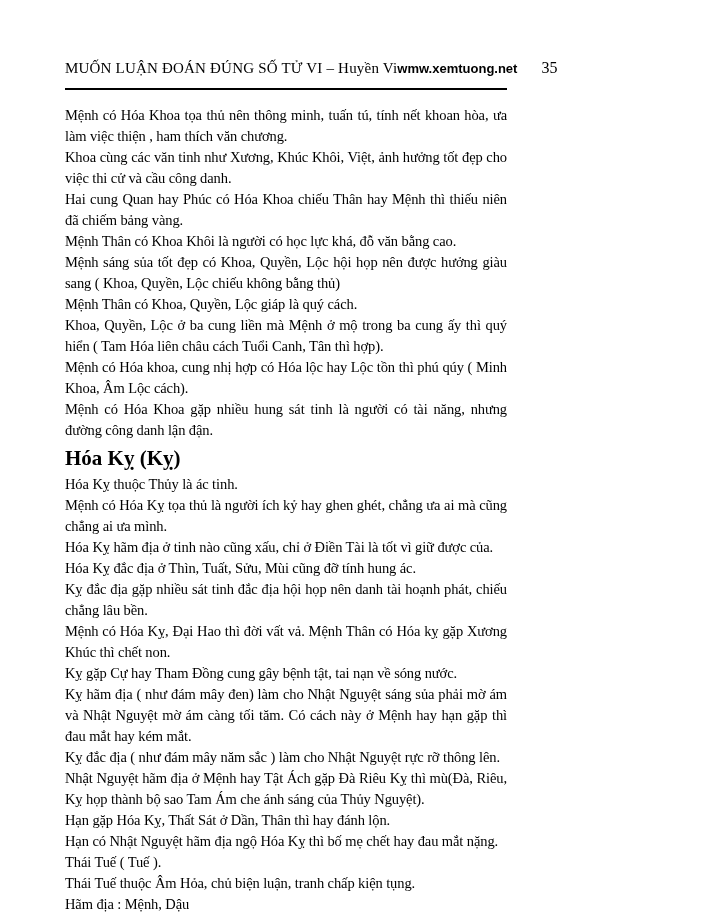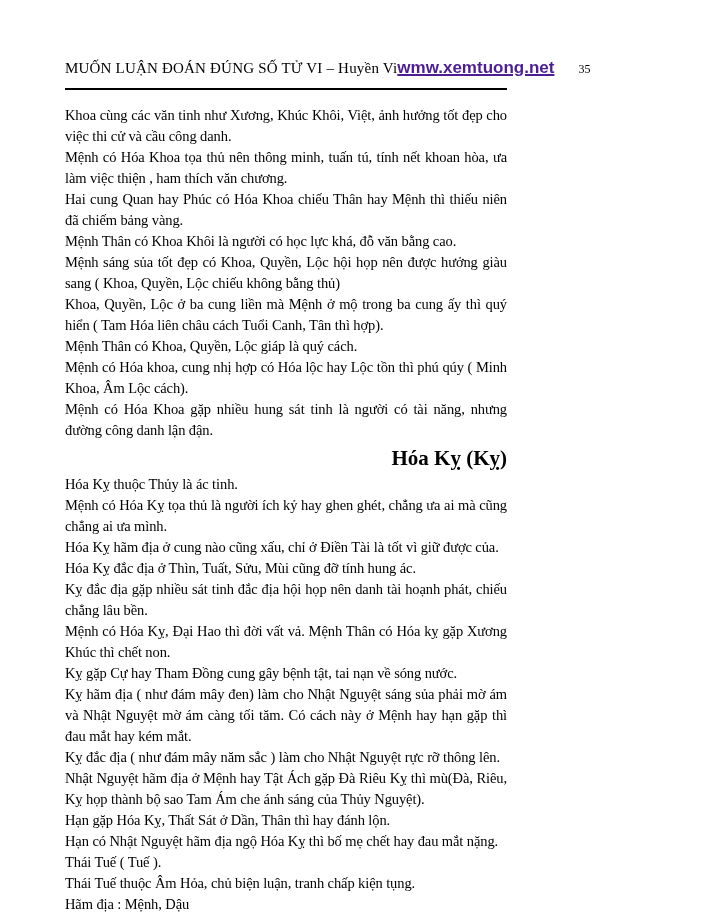--- a/index.html
+++ b/index.html
@@ -35,29 +35,28 @@
     white-space: nowrap;
   }
   .header-right {
     display: flex;
     align-items: baseline;
     gap: 24px;
   }
   .site-link {
     font-family: "Liberation Sans", sans-serif;
     font-weight: bold;
-    font-size: 17px;
+    font-size: 13px;
     line-height: 20px;
-    color: #4c1d95;
-    text-decoration: underline;
+    color: #000000;
     text-decoration-thickness: 2px;
     cursor: pointer;
   }
   .page-number {
-    font-size: 12px;
+    font-size: 16px;
     line-height: 20px;
   }
   .rule {
     border-top: 2px solid #000000;
     height: 0;
   }
   .content {
     margin-top: 15px;
     font-size: 14.5px;
     line-height: 21px;
@@ -68,50 +67,50 @@
     margin: 0;
     padding: 0;
   }
   .section-heading {
     font-family: "Liberation Serif", serif;
     font-weight: bold;
     font-size: 21px;
     line-height: 30px;
     margin: 2px 0 1px 0;
     padding: 0;
-    text-align: right;
+    text-align: left;
     letter-spacing: 0;
   }
 </style>
 </head>
 <body>
 
 <div class="page">
   <div class="header">
     <span class="header-title">MUỐN LUẬN ĐOÁN ĐÚNG SỐ TỬ VI – Huyền Vi</span>
     <span class="header-right">
       <a class="site-link">wmw.xemtuong.net</a>
       <span class="page-number">35</span>
     </span>
   </div>
   <div class="rule"></div>
   <div class="content" id="content">
+      <p class="para">Mệnh có Hóa Khoa tọa thủ nên thông minh, tuấn tú, tính nết khoan hòa, ưa làm việc thiện , ham thích văn chương.</p>
       <p class="para">Khoa cùng các văn tinh như Xương, Khúc Khôi, Việt, ảnh hưởng tốt đẹp cho việc thi cử và cầu công danh.</p>
-      <p class="para">Mệnh có Hóa Khoa tọa thủ nên thông minh, tuấn tú, tính nết khoan hòa, ưa làm việc thiện , ham thích văn chương.</p>
       <p class="para">Hai cung Quan hay Phúc có Hóa Khoa chiếu Thân hay Mệnh thì thiếu niên đã chiếm bảng vàng.</p>
       <p class="para">Mệnh Thân có Khoa Khôi là người có học lực khá, đỗ văn bằng cao.</p>
       <p class="para">Mệnh sáng sủa tốt đẹp có Khoa, Quyền, Lộc hội họp nên được hưởng giàu sang ( Khoa, Quyền, Lộc chiếu không bằng thủ)</p>
+      <p class="para">Mệnh Thân có Khoa, Quyền, Lộc giáp là quý cách.</p>
       <p class="para">Khoa, Quyền, Lộc ở ba cung liền mà Mệnh ở mộ trong ba cung ấy thì quý hiển ( Tam Hóa liên châu cách Tuổi Canh, Tân thì hợp).</p>
-      <p class="para">Mệnh Thân có Khoa, Quyền, Lộc giáp là quý cách.</p>
       <p class="para">Mệnh có Hóa  khoa, cung nhị hợp có Hóa lộc hay Lộc tồn thì phú qúy ( Minh Khoa, Âm Lộc cách).</p>
       <p class="para">Mệnh có Hóa Khoa gặp nhiều hung sát tinh là người có tài năng, nhưng đường công danh lận đận.</p>
       <h2 class="section-heading">Hóa Kỵ (Kỵ)</h2>
       <p class="para">Hóa Kỵ thuộc Thủy là ác tinh.</p>
       <p class="para">Mệnh có Hóa Kỵ tọa thủ là người ích kỷ hay ghen ghét, chẳng ưa ai mà cũng chẳng ai ưa mình.</p>
-      <p class="para">Hóa Kỵ hãm địa ở cung nào  cũng xấu, chỉ ở Điền Tài là tốt vì giữ được của.</p>
+      <p class="para">Hóa Kỵ hãm địa ở tinh nào  cũng xấu, chỉ ở Điền Tài là tốt vì giữ được của.</p>
       <p class="para">Hóa Kỵ đắc địa ở Thìn, Tuất, Sửu, Mùi cũng đỡ tính hung ác.</p>
       <p class="para">Kỵ đắc địa gặp nhiều sát tinh  đắc địa hội họp nên danh tài hoạnh phát, chiếu chẳng lâu bền.</p>
       <p class="para">Mệnh có Hóa Kỵ, Đại Hao thì đời vất vả. Mệnh Thân có Hóa kỵ gặp Xương Khúc thì chết non.</p>
       <p class="para">Kỵ gặp Cự hay Tham Đồng cung gây bệnh tật, tai nạn về sóng nước.</p>
       <p class="para">Kỵ hãm địa ( như đám mây đen) làm cho Nhật Nguyệt sáng sủa phải mờ ám và Nhật Nguyệt mờ ám càng tối tăm. Có cách này ở Mệnh hay hạn gặp thì  đau mắt hay kém mắt.</p>
       <p class="para">Kỵ đắc địa ( như đám mây năm sắc ) làm cho Nhật Nguyệt rực rỡ thông lên.</p>
       <p class="para">Nhật Nguyệt hãm địa ở Mệnh hay Tật Ách gặp Đà Riêu Kỵ thì mù(Đà, Riêu, Kỵ họp thành bộ sao Tam Ám che ánh sáng của Thủy Nguyệt).</p>
       <p class="para">Hạn gặp Hóa Kỵ, Thất Sát ở Dần, Thân thì hay đánh lộn.</p>
       <p class="para">Hạn có Nhật Nguyệt hãm địa ngộ Hóa Kỵ thì bố mẹ chết hay đau mắt nặng.</p>
       <p class="para">Thái Tuế ( Tuế ).</p>

